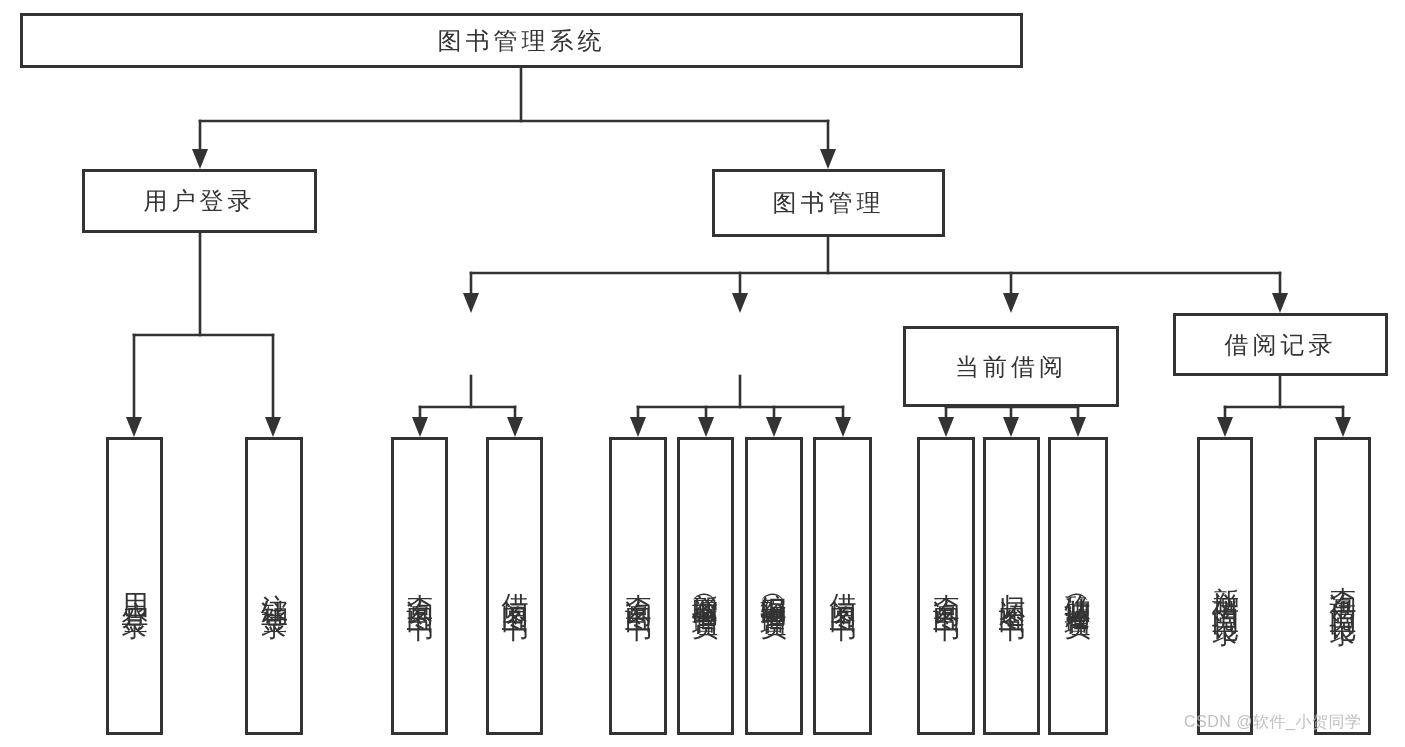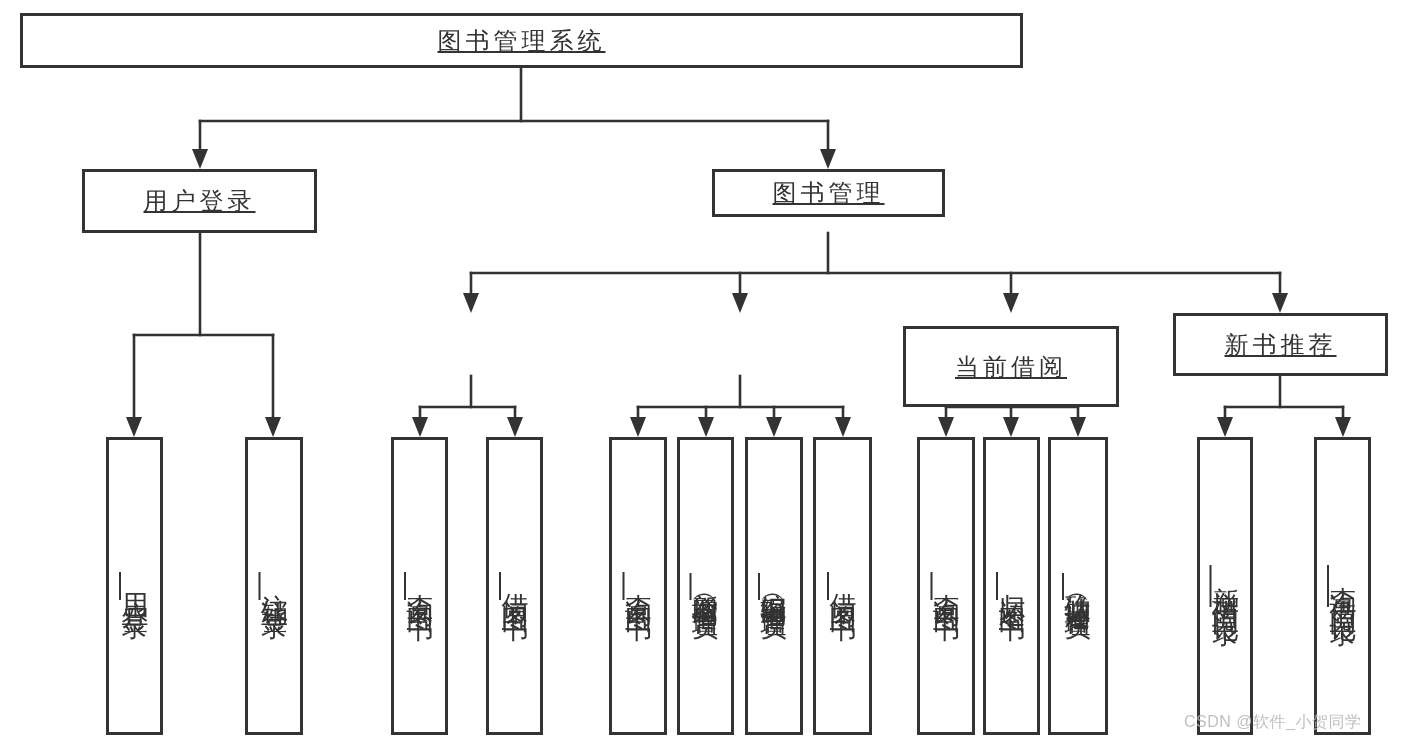--- a/index.html
+++ b/index.html
@@ -26,21 +26,20 @@
     background:#fff;
     border:3px solid var(--box_border);
     display:flex;align-items:center;justify-content:center;
     color:var(--text);
   }
   .node .lbl{
     font-size:24px;
     letter-spacing:4px;
     white-space:nowrap;
     color:var(--text);
-    text-decoration:underline;
   }
   .node.leaf .lbl{
     writing-mode:vertical-lr;
     text-orientation:mixed;
     font-size:27px;
     letter-spacing:7px;
     line-height:1;
   }
   .node.leaf .lbl.long{
     font-size:26px;
@@ -124,29 +123,29 @@
     <polygon points="1343,437 1335,417 1351,417"></polygon>
   </svg>
 
   <div class="node" style="left:20px;top:13px;width:1003px;height:55px">
     <span class="lbl">图书管理系统</span>
   </div>
 
   <div class="node" style="left:82px;top:169px;width:235px;height:64px">
     <span class="lbl">用户登录</span>
   </div>
-  <div class="node" style="left:712px;top:169px;width:233px;height:48px">
+  <div class="node" style="left:712px;top:169px;width:233px;height:68px">
     <span class="lbl">图书管理</span>
   </div>
 
   <div class="node" style="left:903px;top:326px;width:216px;height:81px">
     <span class="lbl">当前借阅</span>
   </div>
   <div class="node" style="left:1173px;top:313px;width:215px;height:63px">
-    <span class="lbl">新书推荐</span>
+    <span class="lbl">借阅记录</span>
   </div>
 
   <div class="node leaf" style="left:106px;top:437px;width:57px;height:298px">
     <span class="lbl">用户登录</span>
   </div>
   <div class="node leaf" style="left:245px;top:437px;width:58px;height:298px">
     <span class="lbl">注销登录</span>
   </div>
 
   <div class="node leaf" style="left:391px;top:437px;width:57px;height:298px">

